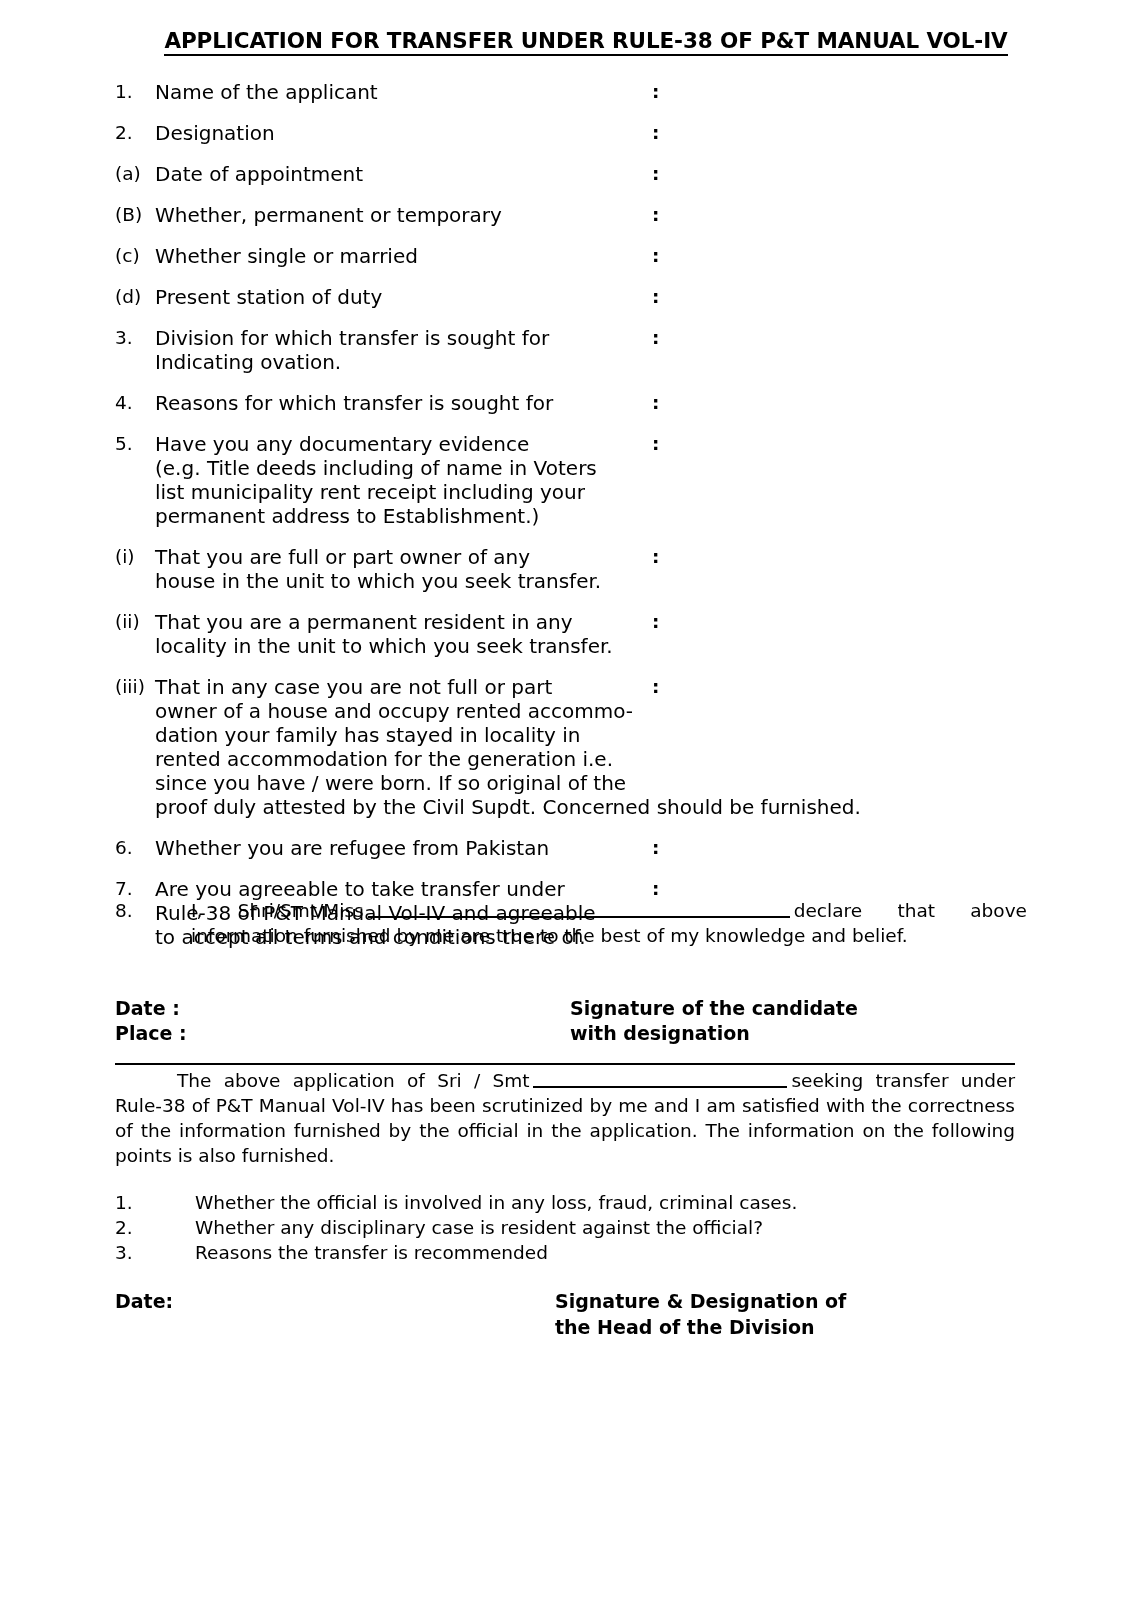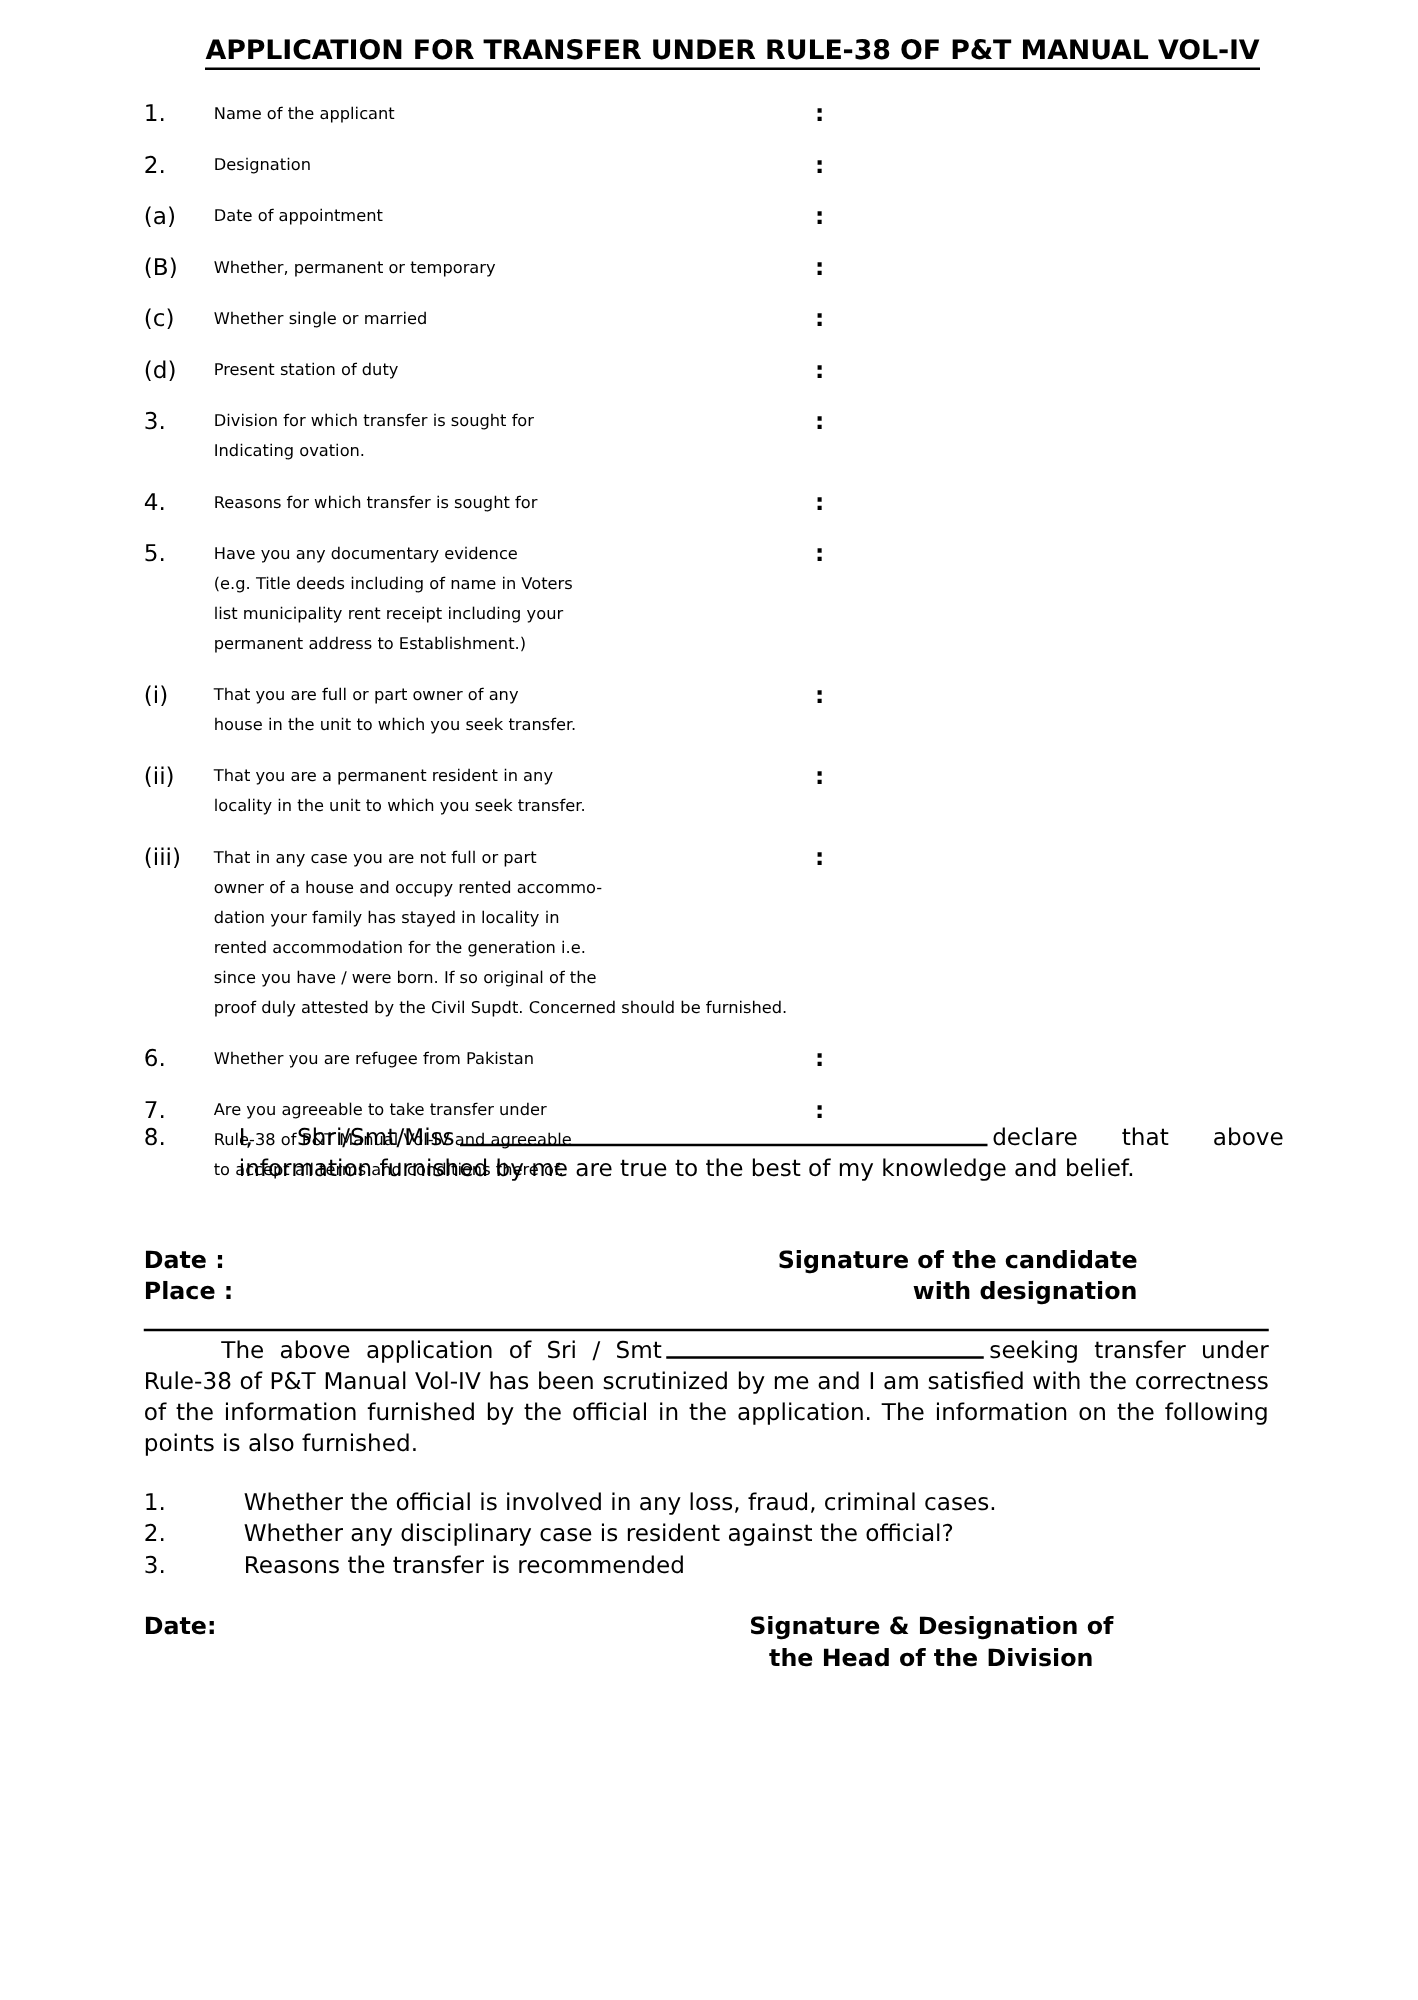--- a/index.html
+++ b/index.html
@@ -55,22 +55,22 @@
   }
   .marker {
     position: absolute;
     left: 0;
     top: 0;
     width: 62px;
     font-size: 18.5px;
     line-height: 24px;
   }
   .qtext {
-    margin-left: 56px;
-    font-size: 13px;
+    margin-left: 40px;
+    font-size: 20px;
     line-height: 24px;
     white-space: pre-line;
   }
   .colon {
     position: absolute;
     left: 537px;
     top: 0;
     font-size: 18.5px;
     line-height: 24px;
     font-weight: bold;
@@ -121,21 +121,21 @@
     position: absolute;
     left: 0;
     top: 0;
     white-space: pre-line;
   }
   .sig-block-1 .right {
     position: absolute;
     left: 455px;
     top: 0;
     width: 340px;
-    text-align: right;
+    text-align: left;
     white-space: pre-line;
   }
 
   
   .divider {
     position: absolute;
     left: 115px;
     top: 1063px;
     width: 900px;
     height: 0;
@@ -198,21 +198,21 @@
   }
   .sig-block-2 .left {
     position: absolute;
     left: 0; top: 0;
   }
   .sig-block-2 .right {
     position: absolute;
     left: 440px;
     top: 0;
     width: 380px;
-    text-align: center;
+    text-align: left;
     white-space: pre-line;
   }
 </style>
 </head>
 <body>
 
 <div class="page">
 
   <div class="doc-title">
     <span class="t">APPLICATION FOR TRANSFER UNDER RULE-38 OF P&amp;T MANUAL VOL-IV</span>

